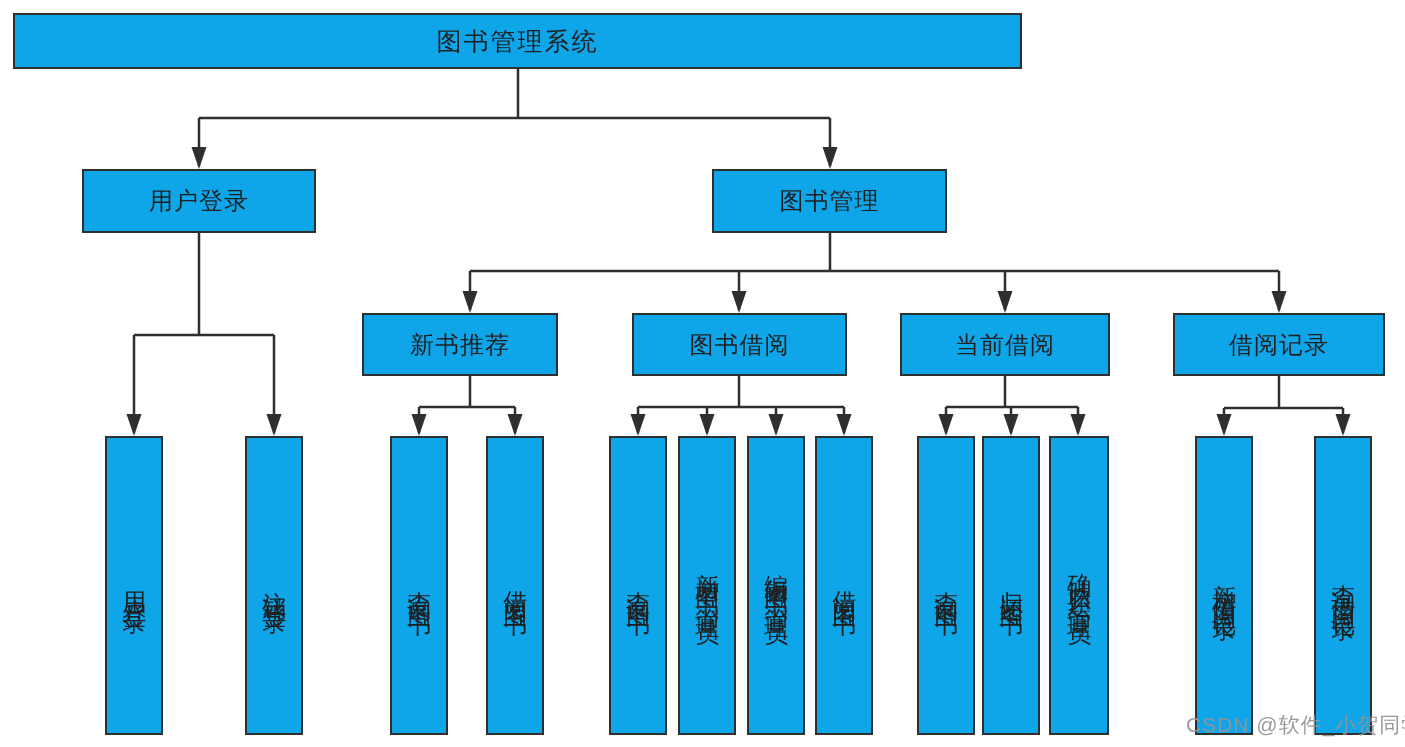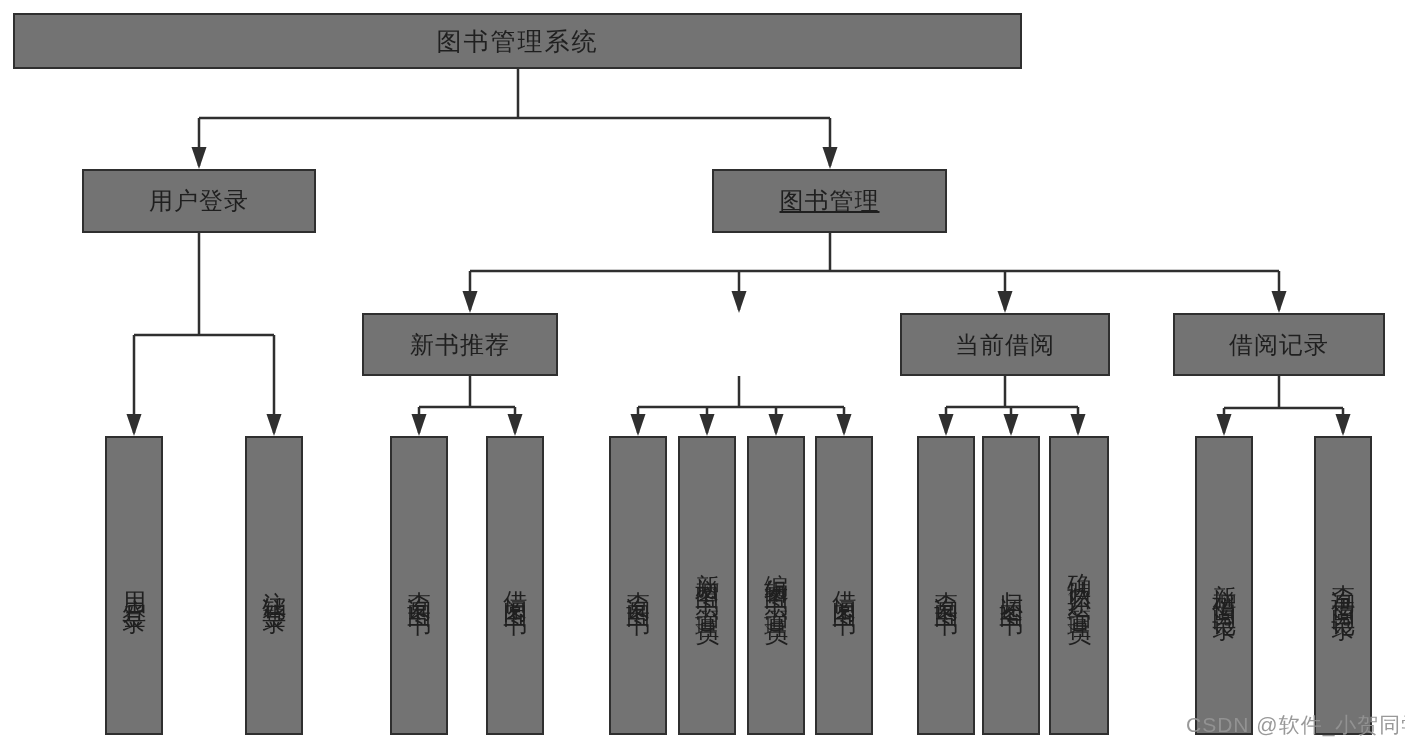--- a/index.html
+++ b/index.html
@@ -15,21 +15,21 @@
     position: absolute;
     left: 0; top: 0;
     width: 1405px; height: 747px;
   }
   .wires path { stroke: #2f2f2f; stroke-width: 2.5; fill: none; }
   .wires polygon { fill: #2f2f2f; stroke: none; }
   .node {
     position: absolute;
     box-sizing: border-box;
     border: 2.5px solid #2f2f2f;
-    background: #737373;
+    background: #0ea5e9;
     display: flex;
     align-items: center;
     justify-content: center;
     color: #1f1f1f;
     font-size: 24px;
     letter-spacing: 1px;
     white-space: nowrap;
   }
   .node.root { font-size: 25px; letter-spacing: 2px; }
   .node.leaf {
@@ -88,23 +88,24 @@
     <polygon points="1070.5,414 1085.5,414 1078,436"></polygon>
 
     <path d="M1279 376 V408 M1224 408 H1343 M1224 408 V433 M1343 408 V433"></path>
     <polygon points="1216.5,414 1231.5,414 1224,436"></polygon>
     <polygon points="1335.5,414 1350.5,414 1343,436"></polygon>
   </svg>
 
   <div class="node root" style="left:13px; top:13px; width:1009px; height:56px;">图书管理系统</div>
 
   <div class="node" style="left:82px; top:169px; width:234px; height:64px;">用户登录</div>
-  <div class="node" style="left:712px; top:169px; width:235px; height:64px;text-decoration:underline;">图书管理</div>
+  <div class="node" style="left:712px; top:169px; width:235px; height:64px;">图书管理</div>
 
   <div class="node" style="left:362px; top:313px; width:196px; height:63px;">新书推荐</div>
+  <div class="node" style="left:632px; top:313px; width:215px; height:63px;">图书借阅</div>
   <div class="node" style="left:900px; top:313px; width:210px; height:63px;">当前借阅</div>
   <div class="node" style="left:1173px; top:313px; width:212px; height:63px;">借阅记录</div>
 
   <div class="node leaf" style="left:105px; top:436px; width:58px; height:299px;">用户登录</div>
   <div class="node leaf" style="left:245px; top:436px; width:58px; height:299px;">注销登录</div>
 
   <div class="node leaf" style="left:390px; top:436px; width:58px; height:299px;">查询图书</div>
   <div class="node leaf" style="left:486px; top:436px; width:58px; height:299px;">借阅图书</div>
 
   <div class="node leaf" style="left:609px; top:436px; width:58px; height:299px;">查询图书</div>

